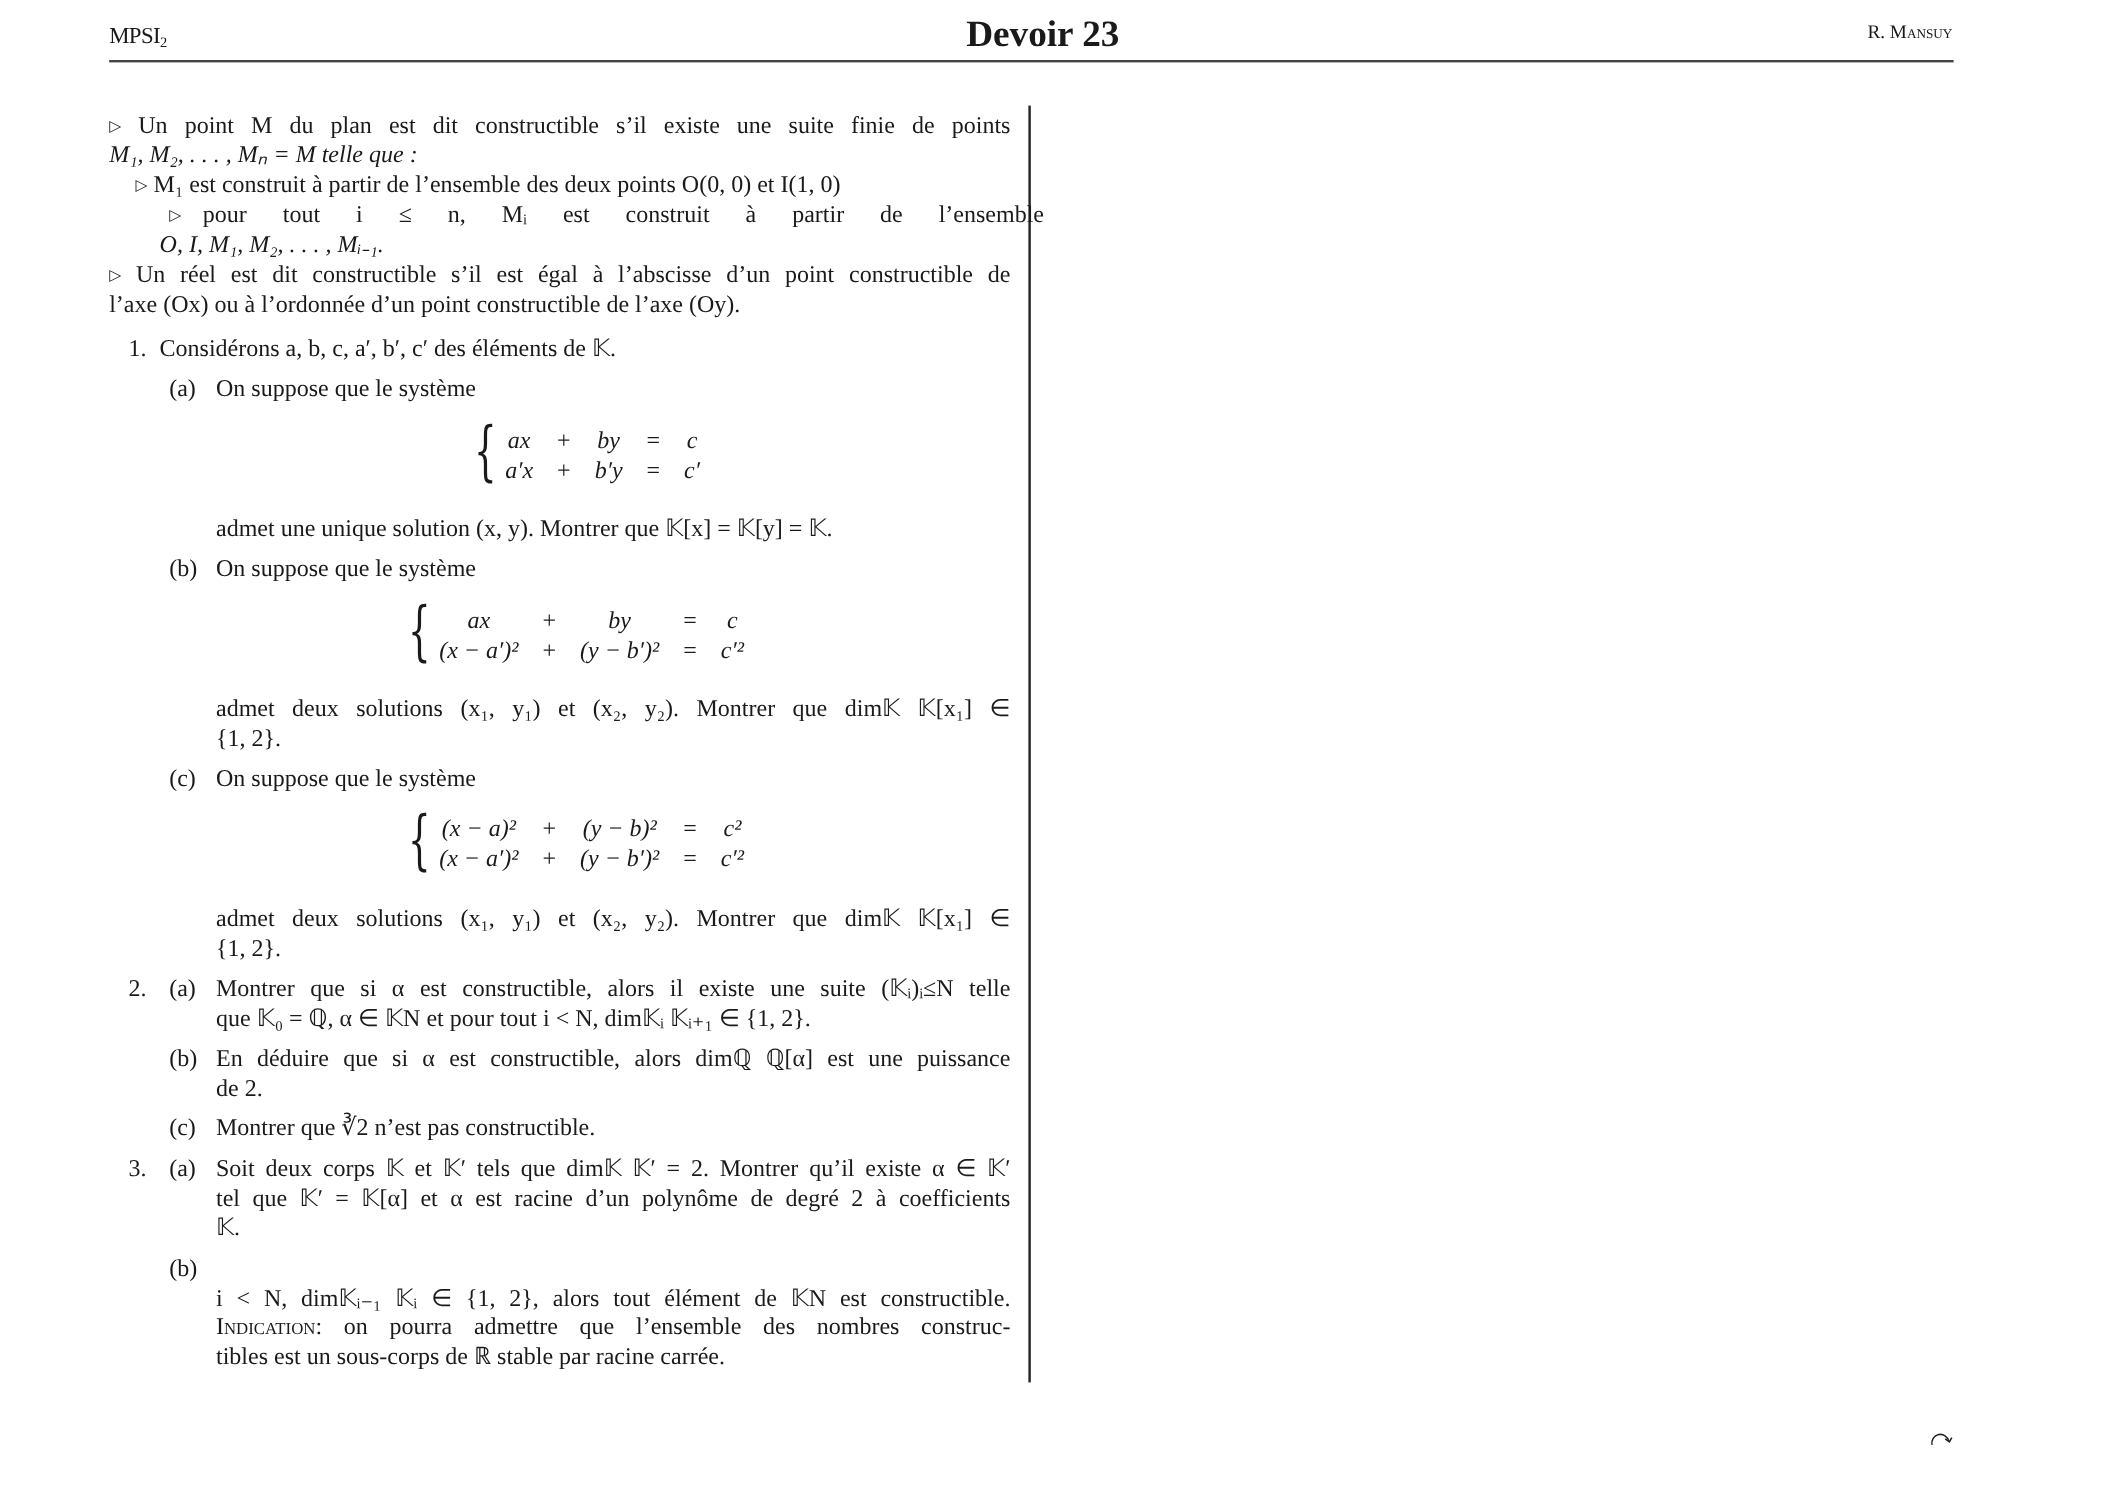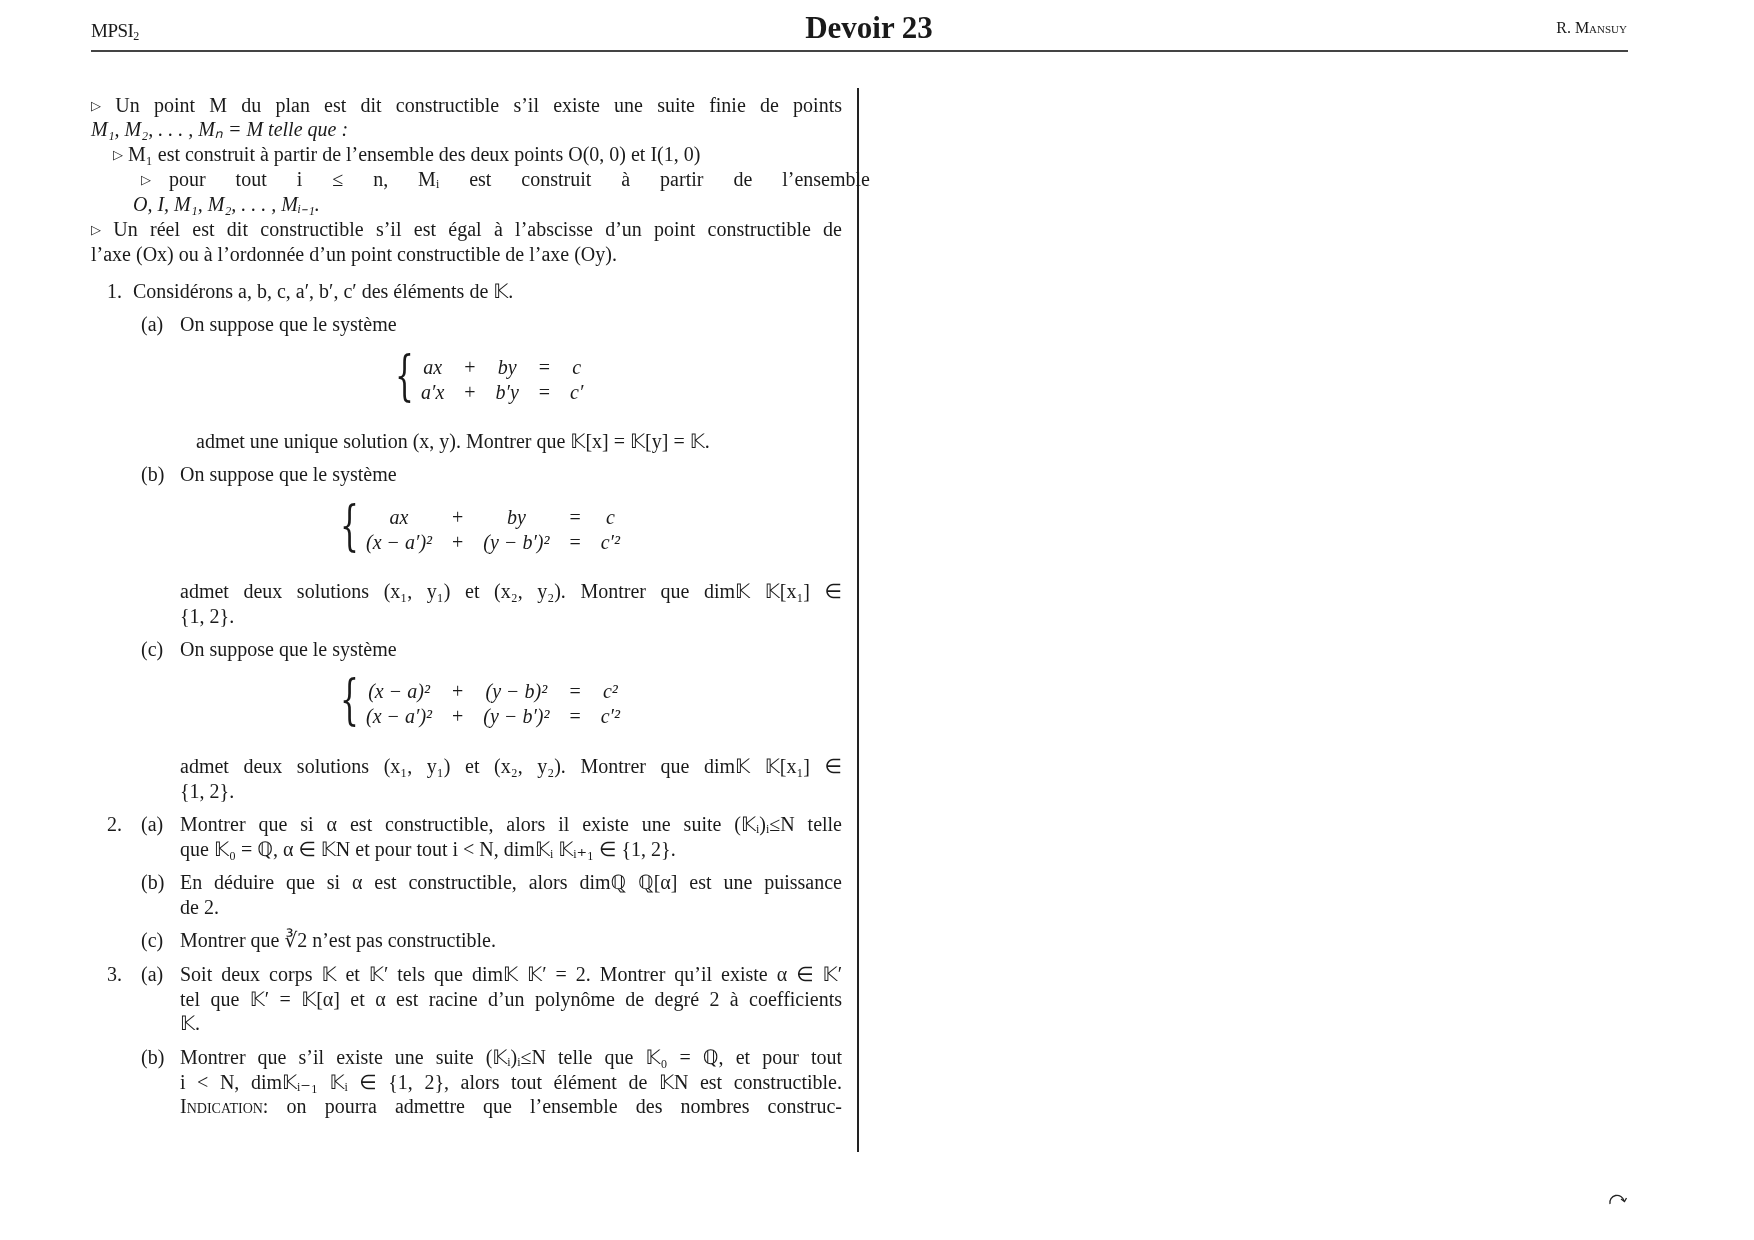--- a/index.html
+++ b/index.html
@@ -78,21 +78,21 @@
         <td>a′x</td>
         <td class="op">+</td>
         <td>b′y</td>
         <td class="op">=</td>
         <td>c′</td>
       </tr>
     </tbody>
       </table>
   </div>
 
-  <div class="ln" style="left:196px; top:429px;">admet une unique solution (x, y). Montrer que 𝕂[x] = 𝕂[y] = 𝕂.</div>
+  <div class="ln" style="left:180px; top:429px;">admet une unique solution (x, y). Montrer que 𝕂[x] = 𝕂[y] = 𝕂.</div>
 
   <div class="ln" style="left:141px; top:462px;">(b)</div>
   <div class="ln" style="left:180px; top:462px;">On suppose que le système</div>
 
   <div class="eq" style="left:340px; top:505px; width:360px; height:54px;">
     <div class="brace">{</div>
     <table>
       <tbody>
           <tr>
         <td>ax</td>
@@ -155,21 +155,21 @@
   <div class="ln" style="left:141px; top:928px;">(c)</div>
   <div class="ln" style="left:180px; top:928px;">Montrer que ∛2 n’est pas constructible.</div>
 
   <div class="ln" style="left:107px; top:962px;">3.</div>
   <div class="ln" style="left:141px; top:962px;">(a)</div>
   <div class="ln just" style="left:180px; top:962px; width:662px;">Soit deux corps 𝕂 et 𝕂′ tels que dim𝕂 𝕂′ = 2. Montrer qu’il existe α ∈ 𝕂′</div>
   <div class="ln just" style="left:180px; top:987px; width:662px;">tel que 𝕂′ = 𝕂[α] et α est racine d’un polynôme de degré 2 à coefficients</div>
   <div class="ln" style="left:180px; top:1011px;">𝕂.</div>
 
   <div class="ln" style="left:141px; top:1045px;">(b)</div>
-  <div class="ln just" style="left:180px; top:1045px; width:662px;">Montrer que s’il existe une suite (𝕂ᵢ)ᵢ≤N telle que 𝕂₀ = ℚ, et pour tout</div>
   <div class="ln just" style="left:180px; top:1070px; width:662px;">i &lt; N, dim𝕂ᵢ₋₁ 𝕂ᵢ ∈ {1, 2}, alors tout élément de 𝕂N est constructible.</div>
   <div class="ln just" style="left:180px; top:1094px; width:662px;"><span class="sc">Indication:</span> <span>on pourra admettre que l’ensemble des nombres construc-</span></div>
+  <div class="ln" style="left:180px; top:1119px;">tibles est un sous-corps de ℝ stable par racine carrée.</div>
 
   <svg class="arrow" viewBox="0 0 20 20">
     <path d="M2 14 A7 7 0 0 1 16 11" fill="none" stroke="#222" stroke-width="1.3"></path>
     <path d="M13 9 L16.5 11.5 L18.5 8" fill="none" stroke="#222" stroke-width="1.3"></path>
   </svg>
 </div>
 
 </body></html>

